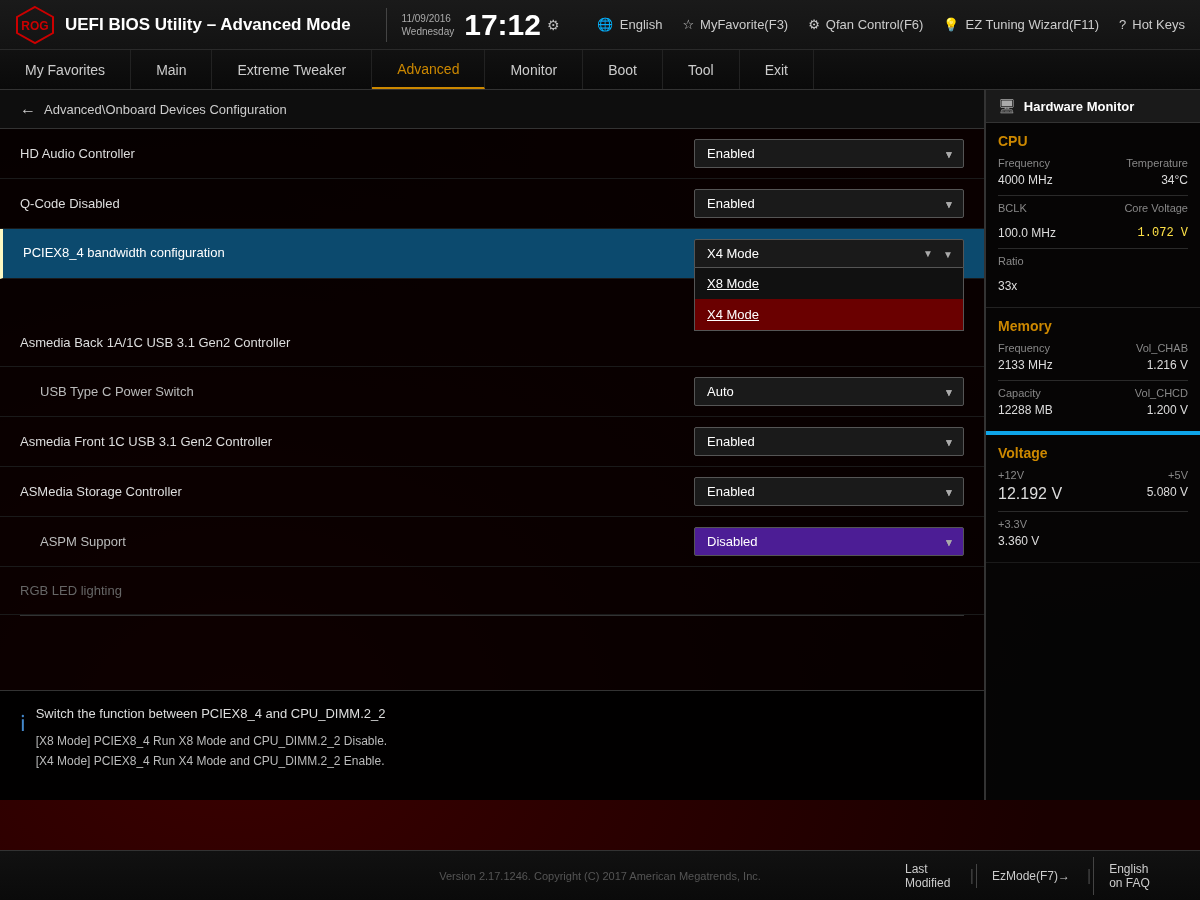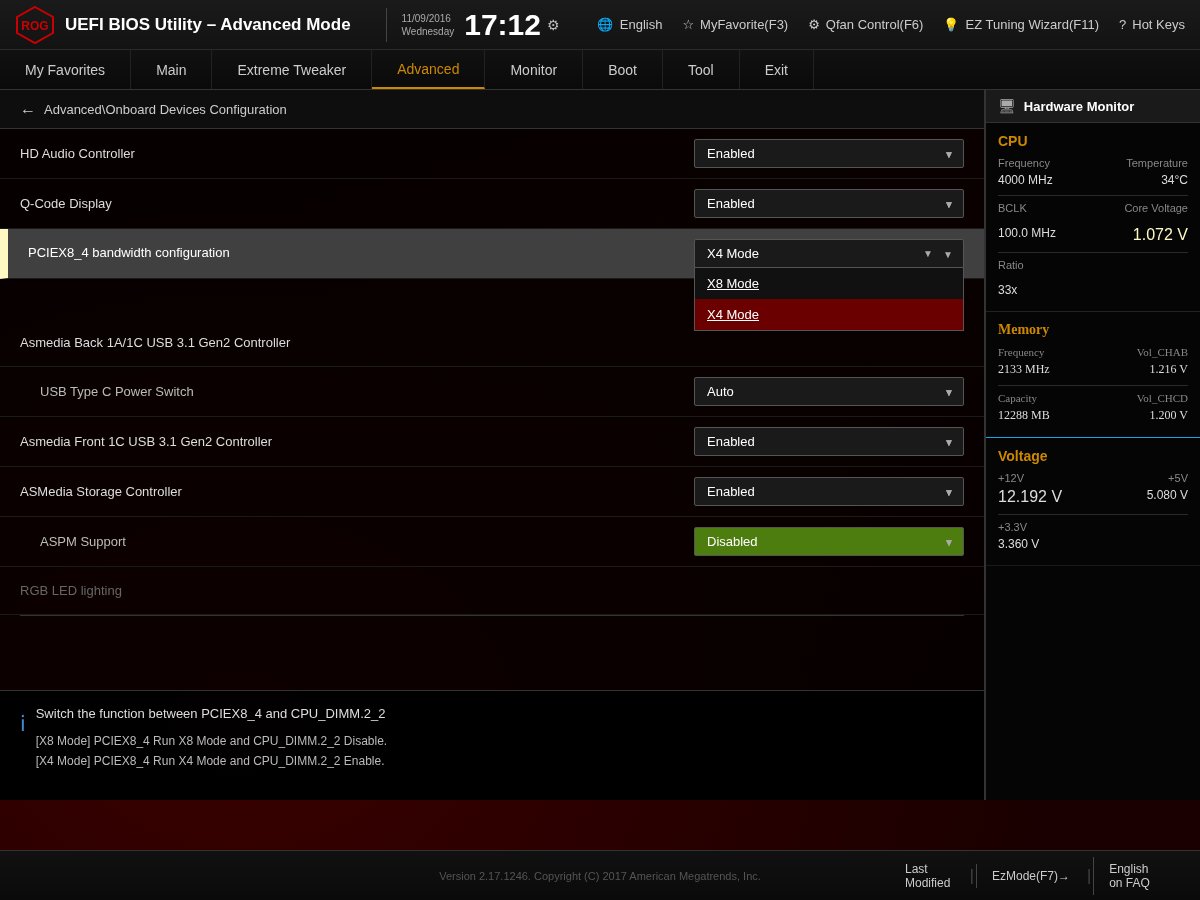--- a/index.html
+++ b/index.html
@@ -393,33 +393,33 @@
             <select class="select-box" style="width:100%;background:#1a1a1a;border:1px solid #555;color:#fff;padding:6px 30px 6px 12px;font-size:13px;appearance:none;cursor:pointer;border-radius:2px;">
               <option>Enabled</option>
               <option>Disabled</option>
             </select>
             <span style="position:absolute;right:10px;top:50%;transform:translateY(-50%);color:#aaa;font-size:10px;pointer-events:none;">▼</span>
           </div>
         </div>
       </div>
 
       <div class="setting-row" style="display:flex;align-items:center;padding:10px 20px;border-bottom:1px solid #1a1a1a;min-height:48px;">
-        <span class="setting-label" style="flex:1;font-size:13px;color:#ddd;">Q-Code Display</span>
+        <span class="setting-label" style="flex:1;font-size:13px;color:#ddd;">Q-Code Disabled</span>
         <div class="setting-control" style="width:270px;">
           <div class="select-wrapper" style="position:relative;width:100%;">
             <select class="select-box" style="width:100%;background:#1a1a1a;border:1px solid #555;color:#fff;padding:6px 30px 6px 12px;font-size:13px;appearance:none;cursor:pointer;border-radius:2px;">
               <option>Enabled</option>
               <option>Disabled</option>
             </select>
             <span style="position:absolute;right:10px;top:50%;transform:translateY(-50%);color:#aaa;font-size:10px;pointer-events:none;">▼</span>
           </div>
         </div>
       </div>
 
-      <div id="pciex-row" style="display:flex;align-items:flex-start;padding:10px 20px;border-bottom:1px solid #1a1a1a;min-height:48px;background:#404040;border-left:8px solid #fef9c3;position:relative;">
+      <div id="pciex-row" style="display:flex;align-items:flex-start;padding:10px 20px;border-bottom:1px solid #1a1a1a;min-height:48px;background:#0c4a6e;border-left:3px solid #fef9c3;position:relative;">
         <span class="setting-label" style="flex:1;font-size:13px;color:#fff;line-height:28px;">PCIEX8_4 bandwidth configuration</span>
         <div id="pciex-dropdown-area" style="width:270px;position:relative;">
           <div class="select-wrapper" style="position:relative;width:100%;background:#1a1a1a;border:1px solid #555;color:#fff;padding:6px 30px 6px 12px;font-size:13px;cursor:pointer;border-radius:2px 2px 0 0;display:flex;align-items:center;justify-content:space-between;">
             <span>X4 Mode</span>
             <span style="color:#aaa;font-size:10px;">▼</span>
           </div>
 
           <div id="pciex-dropdown-menu" style="position:absolute;top:100%;left:0;width:100%;background:#111;border:1px solid #555;border-top:none;z-index:100;">
             <div class="dropdown-option" style="padding:8px 12px;font-size:13px;color:#fff;cursor:pointer;">X8 Mode</div>
             <div class="dropdown-option selected" style="padding:8px 12px;font-size:13px;color:#fff;cursor:pointer;background:#6a0000;">X4 Mode</div>
@@ -468,21 +468,21 @@
             </select>
             <span style="position:absolute;right:10px;top:50%;transform:translateY(-50%);color:#aaa;font-size:10px;pointer-events:none;">▼</span>
           </div>
         </div>
       </div>
 
       <div class="setting-row sub-item" style="display:flex;align-items:center;padding:10px 20px 10px 40px;border-bottom:1px solid #1a1a1a;min-height:48px;">
         <span class="setting-label" style="flex:1;font-size:13px;color:#bbb;">ASPM Support</span>
         <div class="setting-control" style="width:270px;">
           <div class="select-wrapper" style="position:relative;width:100%;">
-            <select class="select-box" style="width:100%;background:#4d7c0f;border:1px solid #555;color:#fff;padding:6px 30px 6px 12px;font-size:13px;appearance:none;cursor:pointer;border-radius:2px;">
+            <select class="select-box" style="width:100%;background:#4c1d95;border:1px solid #555;color:#fff;padding:6px 30px 6px 12px;font-size:13px;appearance:none;cursor:pointer;border-radius:2px;">
               <option>Disabled</option>
               <option>Enabled</option>
             </select>
             <span style="position:absolute;right:10px;top:50%;transform:translateY(-50%);color:#aaa;font-size:10px;pointer-events:none;">▼</span>
           </div>
         </div>
       </div>
 
       <div class="setting-row" style="display:flex;align-items:center;padding:10px 20px;border-bottom:1px solid #1a1a1a;min-height:48px;">
         <span class="setting-label disabled-text" style="flex:1;font-size:13px;color:#666;">RGB LED lighting</span>
@@ -525,34 +525,34 @@
       </div>
 
       <hr style="border:none;border-top:1px solid #2a2a2a;margin:4px 0;">
 
       <div class="hw-row" style="display:flex;justify-content:space-between;margin-top:6px;margin-bottom:12px;">
         <span class="hw-label" style="font-size:11px;color:#888;">BCLK</span>
         <span class="hw-label" style="font-size:11px;color:#888;">Core Voltage</span>
       </div>
       <div class="hw-row" style="display:flex;justify-content:space-between;margin-bottom:8px;">
         <span class="hw-value" style="font-size:12px;color:#ddd;">100.0 MHz</span>
-        <span class="hw-value" style="font-size:16px;color:#fef9c3;">1.072 V</span>
+        <span class="hw-value" style="font-size:12px;color:#fde047;font-family:Liberation Mono, monospace;">1.072 V</span>
       </div>
 
       <hr style="border:none;border-top:1px solid #2a2a2a;margin:4px 0;">
 
       <div class="hw-row" style="display:flex;margin-top:6px;margin-bottom:12px;">
         <span class="hw-label" style="font-size:11px;color:#888;">Ratio</span>
       </div>
       <div class="hw-row" style="display:flex;margin-bottom:4px;">
         <span class="hw-value" style="font-size:12px;color:#ddd;">33x</span>
       </div>
     </div>
 
-    <div class="hw-section" style="padding:10px 12px;border-bottom:1px solid #0ea5e9;font-family:Liberation Serif, serif;">
+    <div class="hw-section" style="padding:10px 12px;border-bottom:4px solid #0ea5e9;">
       <div class="hw-section-title memory-color" style="font-size:14px;font-weight:bold;color:#cc8800;margin-bottom:8px;">Memory</div>
 
       <div class="hw-row" style="display:flex;justify-content:space-between;margin-bottom:4px;">
         <span class="hw-label" style="font-size:11px;color:#888;">Frequency</span>
         <span class="hw-label" style="font-size:11px;color:#888;">Vol_CHAB</span>
       </div>
       <div class="hw-row" style="display:flex;justify-content:space-between;margin-bottom:8px;">
         <span class="hw-value" style="font-size:12px;color:#ddd;">2133 MHz</span>
         <span class="hw-value" style="font-size:12px;color:#ddd;">1.216 V</span>
       </div>

